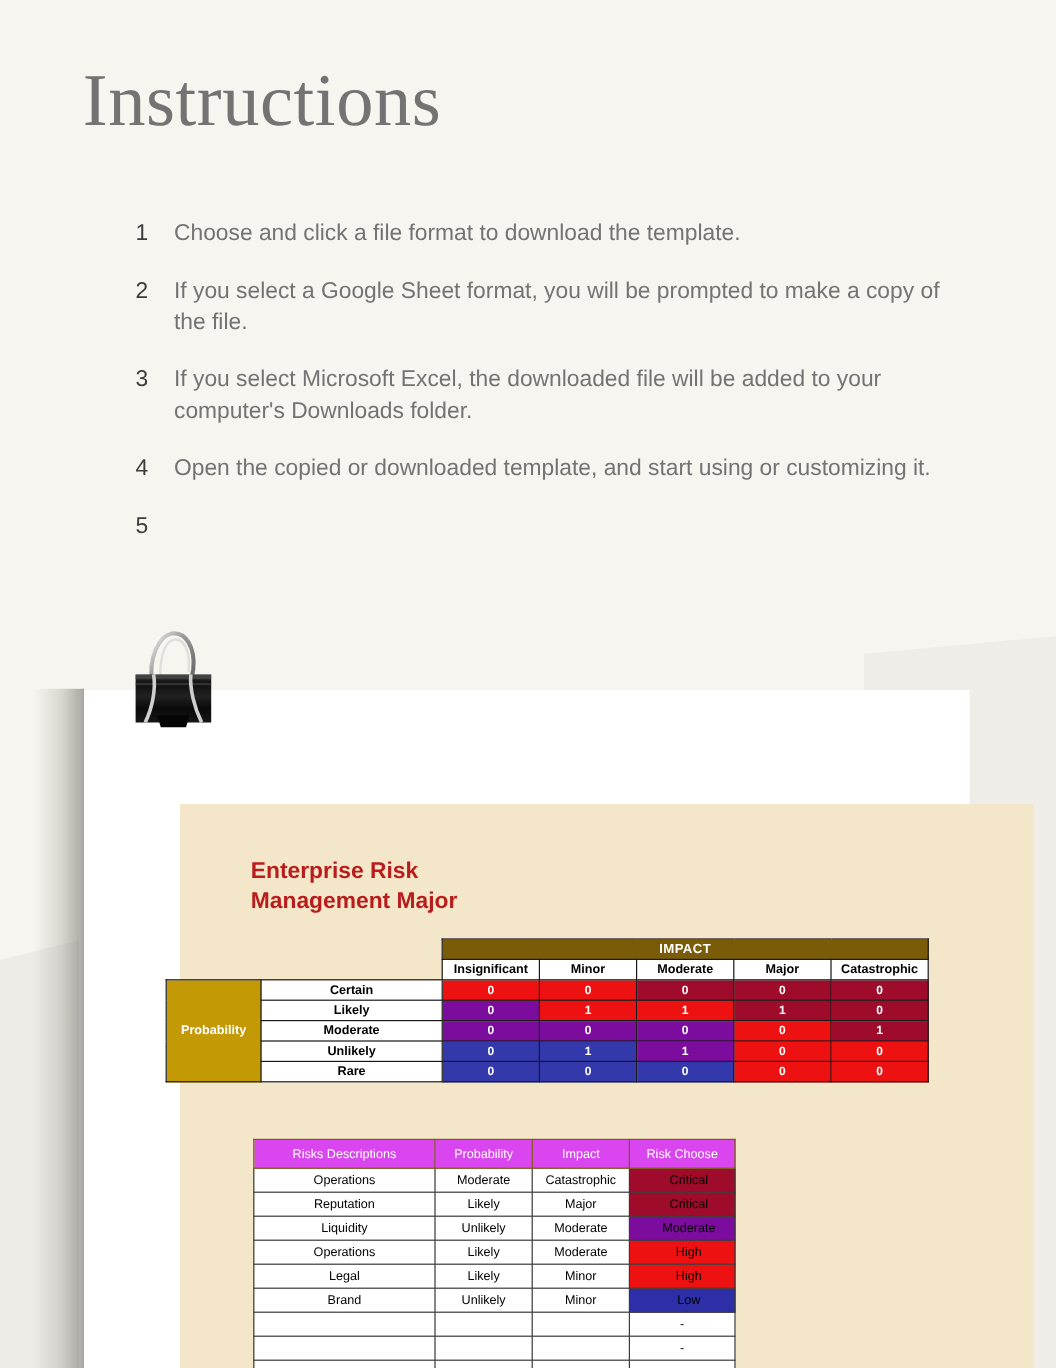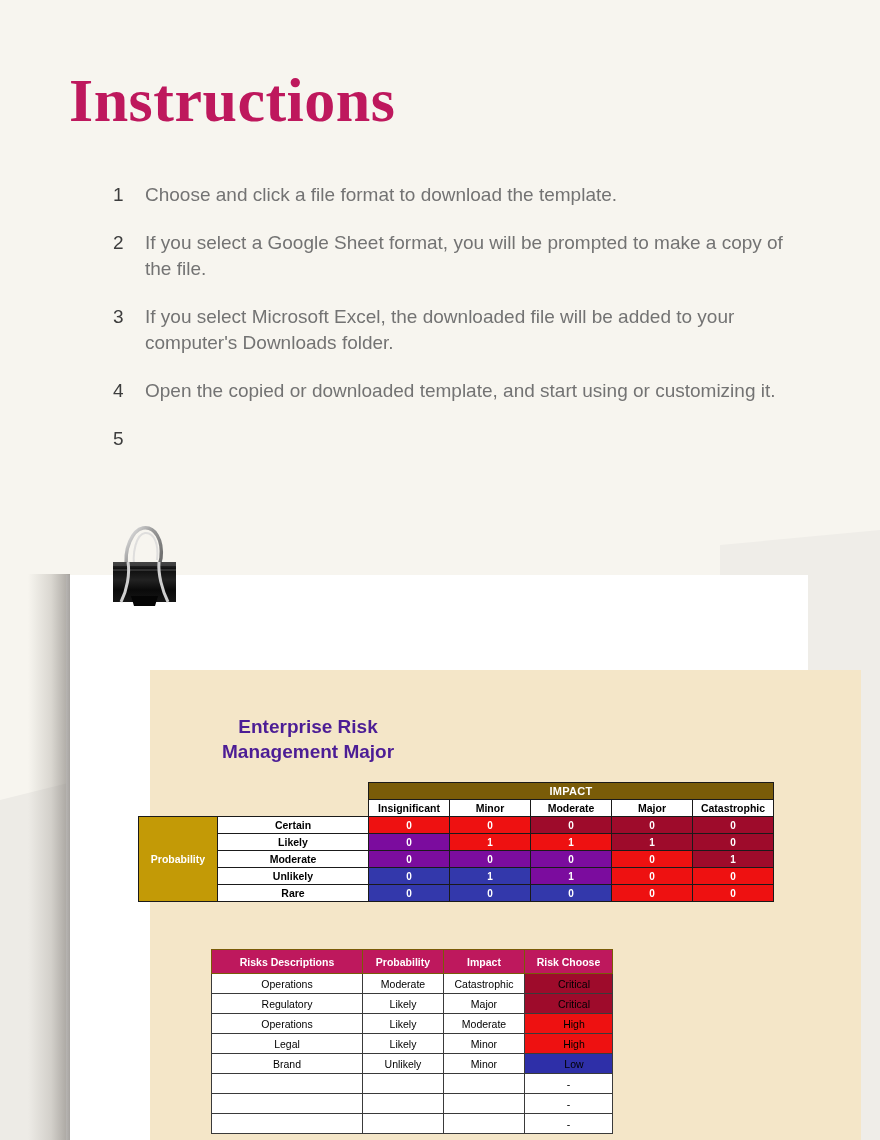--- a/index.html
+++ b/index.html
@@ -7,24 +7,24 @@
     width:880px;height:1140px;
     background:#F7F5EF;
     font-family:"Liberation Sans", sans-serif;
     overflow:hidden;
     position:relative;
   }
 
   
   .instructions-wrap{position:absolute;left:0;top:0;width:880px;}
   .page-title{
-    position:absolute;left:69px;top:66px;
+    position:absolute;left:69px;top:50px;
     font-family:"Liberation Serif", serif;
     font-size:62px;line-height:68px;
-    color:#be185d;font-weight:700;letter-spacing:0.5px;
+    color:#737373;font-weight:400;letter-spacing:0.5px;
   }
   .steps{position:absolute;left:113px;top:182px;width:700px;}
   .step{display:flex;align-items:flex-start;margin-bottom:22px;}
   .step-num{
     width:32px;flex:0 0 32px;
     font-size:19px;color:#3D3D3D;line-height:26px;
   }
   .step-text{
     font-size:19px;color:#737373;line-height:26px;
     max-width:660px;
@@ -55,24 +55,23 @@
     position:absolute;left:66px;top:45px;width:742px;height:565px;
     background:#FFFFFF;
   }
 
   .cream-panel{
     position:absolute;left:84px;top:95px;width:711px;height:515px;
     background:#F4E6C8;
   }
 
   .chart-title{
-    position:absolute;left:72px;top:44px;
+    position:absolute;left:59px;top:44px;
     font-size:19px;font-weight:bold;line-height:25px;
-    color:#4c1d95;
-    text-align:center;
+    color:#b91c1c;
   }
 
   
   .clip{position:absolute;left:105px;top:518px;width:80px;height:92px;}
 
   
   .matrix{
     position:absolute;left:138px;top:782px;
     border-collapse:collapse;
     font-size:10px;font-weight:bold;
@@ -94,21 +93,21 @@
   }
   .m-rowhead{background:#ffffff;color:#000000;font-size:10.5px;width:146px;}
   .m-cell{color:#ffffff;font-size:10px;width:76px;}
 
   
   .risks{
     position:absolute;left:211px;top:949px;
     border-collapse:collapse;font-size:10.5px;
   }
   .risks th{
-    background:#be185d;color:#ffffff;font-weight:bold;
+    background:#d946ef;color:#ffffff;font-weight:normal;
     font-size:10.5px;height:21px;border:1px solid #7A5C08;
   }
   .risks td{
     border:1px solid #3a3a3a;background:#ffffff;color:#000000;
     text-align:center;height:17px;font-size:10.5px;
   }
   .col-desc{width:148px;}
   .col-prob{width:78px;}
   .col-imp{width:78px;}
   .col-score{width:74px;}
@@ -258,24 +257,30 @@
       </tr>
     </thead>
   <tbody id="risks-body">
       <tr>
         <td class="col-desc">Operations</td>
         <td class="col-prob">Moderate</td>
         <td class="col-imp">Catastrophic</td>
         <td class="col-score score" style="background: rgb(158, 11, 43);">Critical</td>
       </tr>
       <tr>
-        <td class="col-desc">Regulatory</td>
+        <td class="col-desc">Reputation</td>
         <td class="col-prob">Likely</td>
         <td class="col-imp">Major</td>
         <td class="col-score score" style="background: rgb(158, 11, 43);">Critical</td>
+      </tr>
+      <tr>
+        <td class="col-desc">Liquidity</td>
+        <td class="col-prob">Unlikely</td>
+        <td class="col-imp">Moderate</td>
+        <td class="col-score score" style="background: rgb(123, 12, 158);">Moderate</td>
       </tr>
       <tr>
         <td class="col-desc">Operations</td>
         <td class="col-prob">Likely</td>
         <td class="col-imp">Moderate</td>
         <td class="col-score score" style="background: rgb(238, 17, 17);">High</td>
       </tr>
       <tr>
         <td class="col-desc">Legal</td>
         <td class="col-prob">Likely</td>

